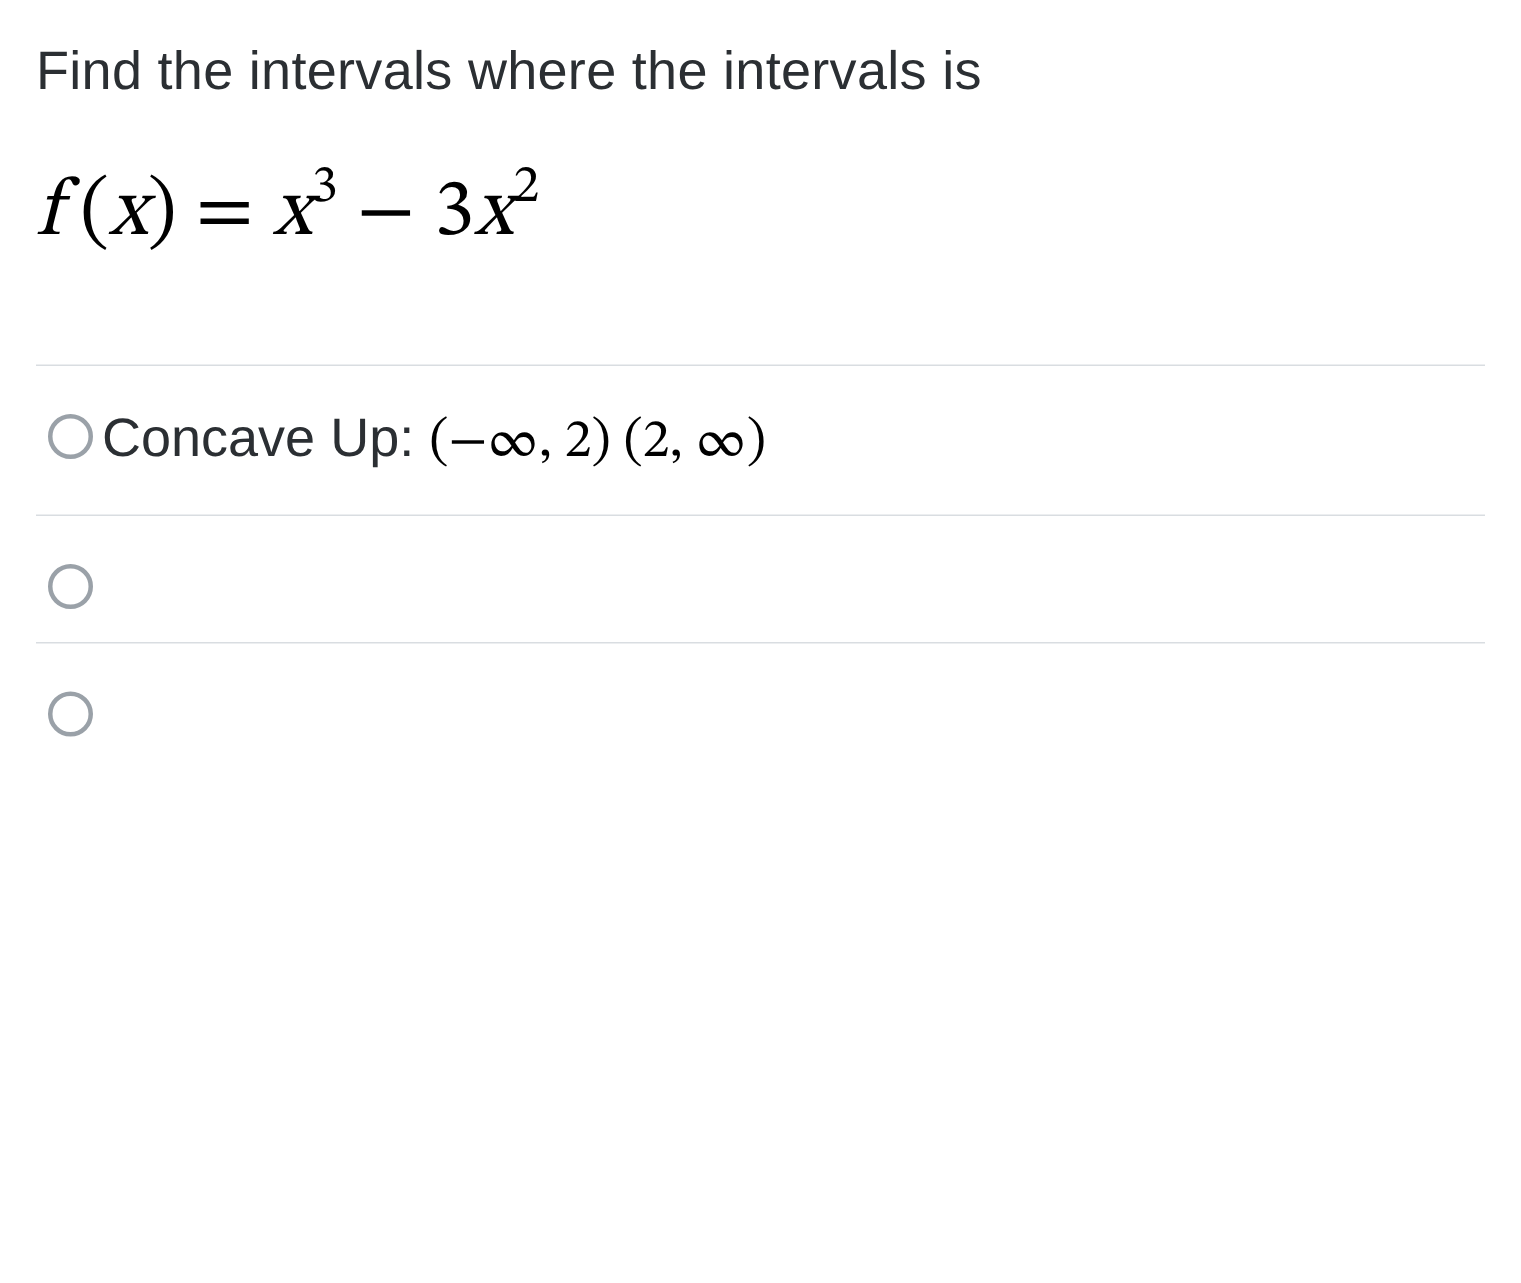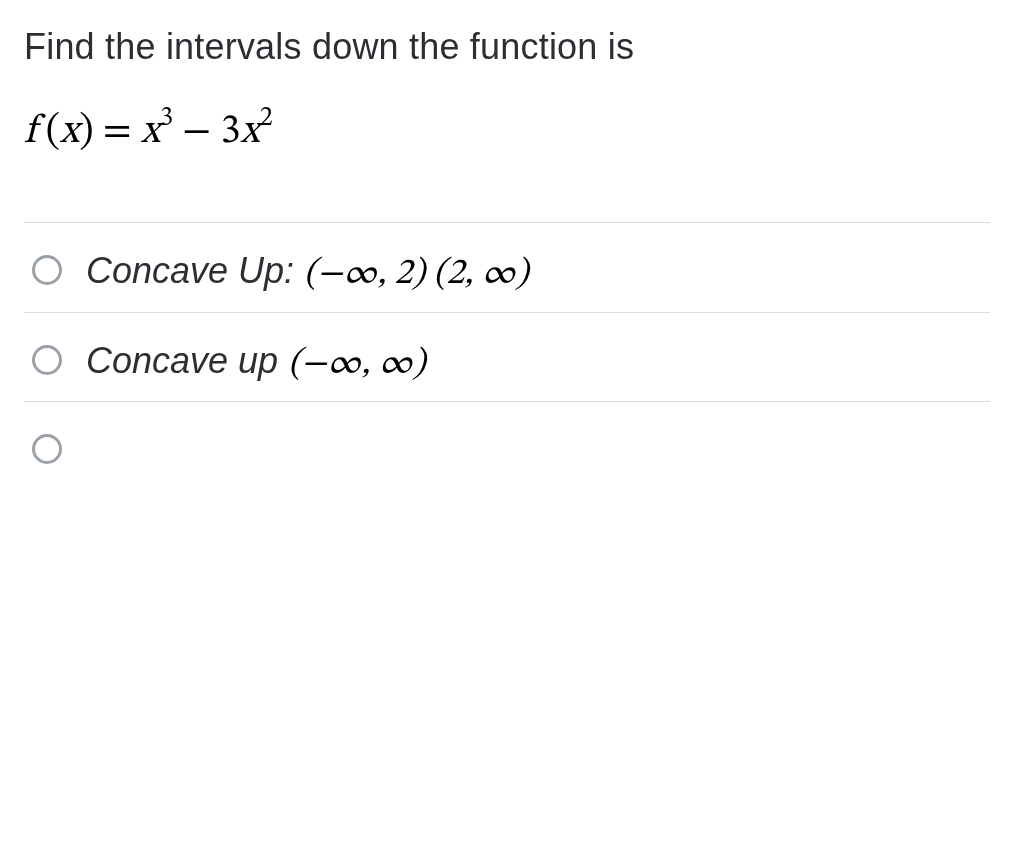--- a/index.html
+++ b/index.html
@@ -14,38 +14,37 @@
     line-height: 1.5;
   }
   .question-text {
     font-weight: 300;
     letter-spacing: 0.2px;
     margin-bottom: 28px;
     color: #2b2f33;
   }
   .formula {
     font-family: 'Cambria Math', 'STIX Two Math', 'Times New Roman', serif;
-    font-size: 40px;
+    font-size: 54px;
     margin-bottom: 60px;
     font-style: italic;
     color: #000;
   }
   .formula .up { font-style: normal; }
   .formula sup { font-size: 0.65em; font-style: normal; position: relative; top: -0.1em; }
   .options {
     border-top: 1px solid #d9dde1;
   }
   .option {
     display: flex;
     align-items: flex-start;
-    gap: 24px;
-    padding: 22px 8px 11px 8px;
+    gap: 6px;
+    padding: 22px 8px 22px 8px;
     border-bottom: 1px solid #d9dde1;
     cursor: pointer;
-    font-style: italic;
   }
   .option:last-child { border-bottom: none; }
   .radio {
     flex: 0 0 auto;
     width: 30px;
     height: 30px;
     border: 3px solid #9aa1a8;
     border-radius: 50%;
     margin-top: 10px;
     background: #fff;
@@ -59,41 +58,38 @@
   .math {
     font-family: 'Cambria Math', 'STIX Two Math', 'Times New Roman', serif;
     color: #000;
     font-weight: 400;
   }
 </style>
 </head>
 <body>
 
 <div class="question-text">
-  <span>Find the intervals down the function is</span><br>
+  <span>Find the intervals where the intervals is</span><br>
 </div>
 
 <div class="formula">
   <span style="font-style:italic;">f</span><span class="up"> (</span><span style="font-style:italic;">x</span><span class="up">) = </span><span style="font-style:italic;">x</span><sup>3</sup><span class="up"> − 3</span><span style="font-style:italic;">x</span><sup>2</sup>
 </div>
 
 <div class="options">
 
   <div class="option">
     <div class="radio"></div>
     <div class="option-label">
       <span>Concave Up: </span><span class="math">(−∞, 2) (2, ∞)</span><span></span><span class="math"></span>
     </div>
   </div>
 
   <div class="option">
     <div class="radio"></div>
-    <div class="option-label">
-      <span>Concave up </span><span class="math">(−∞, ∞)</span><span></span><span class="math"></span>
-    </div>
   </div>
 
   <div class="option">
     <div class="radio"></div>
   </div>
 
 
 </div>
 
 </body></html>

